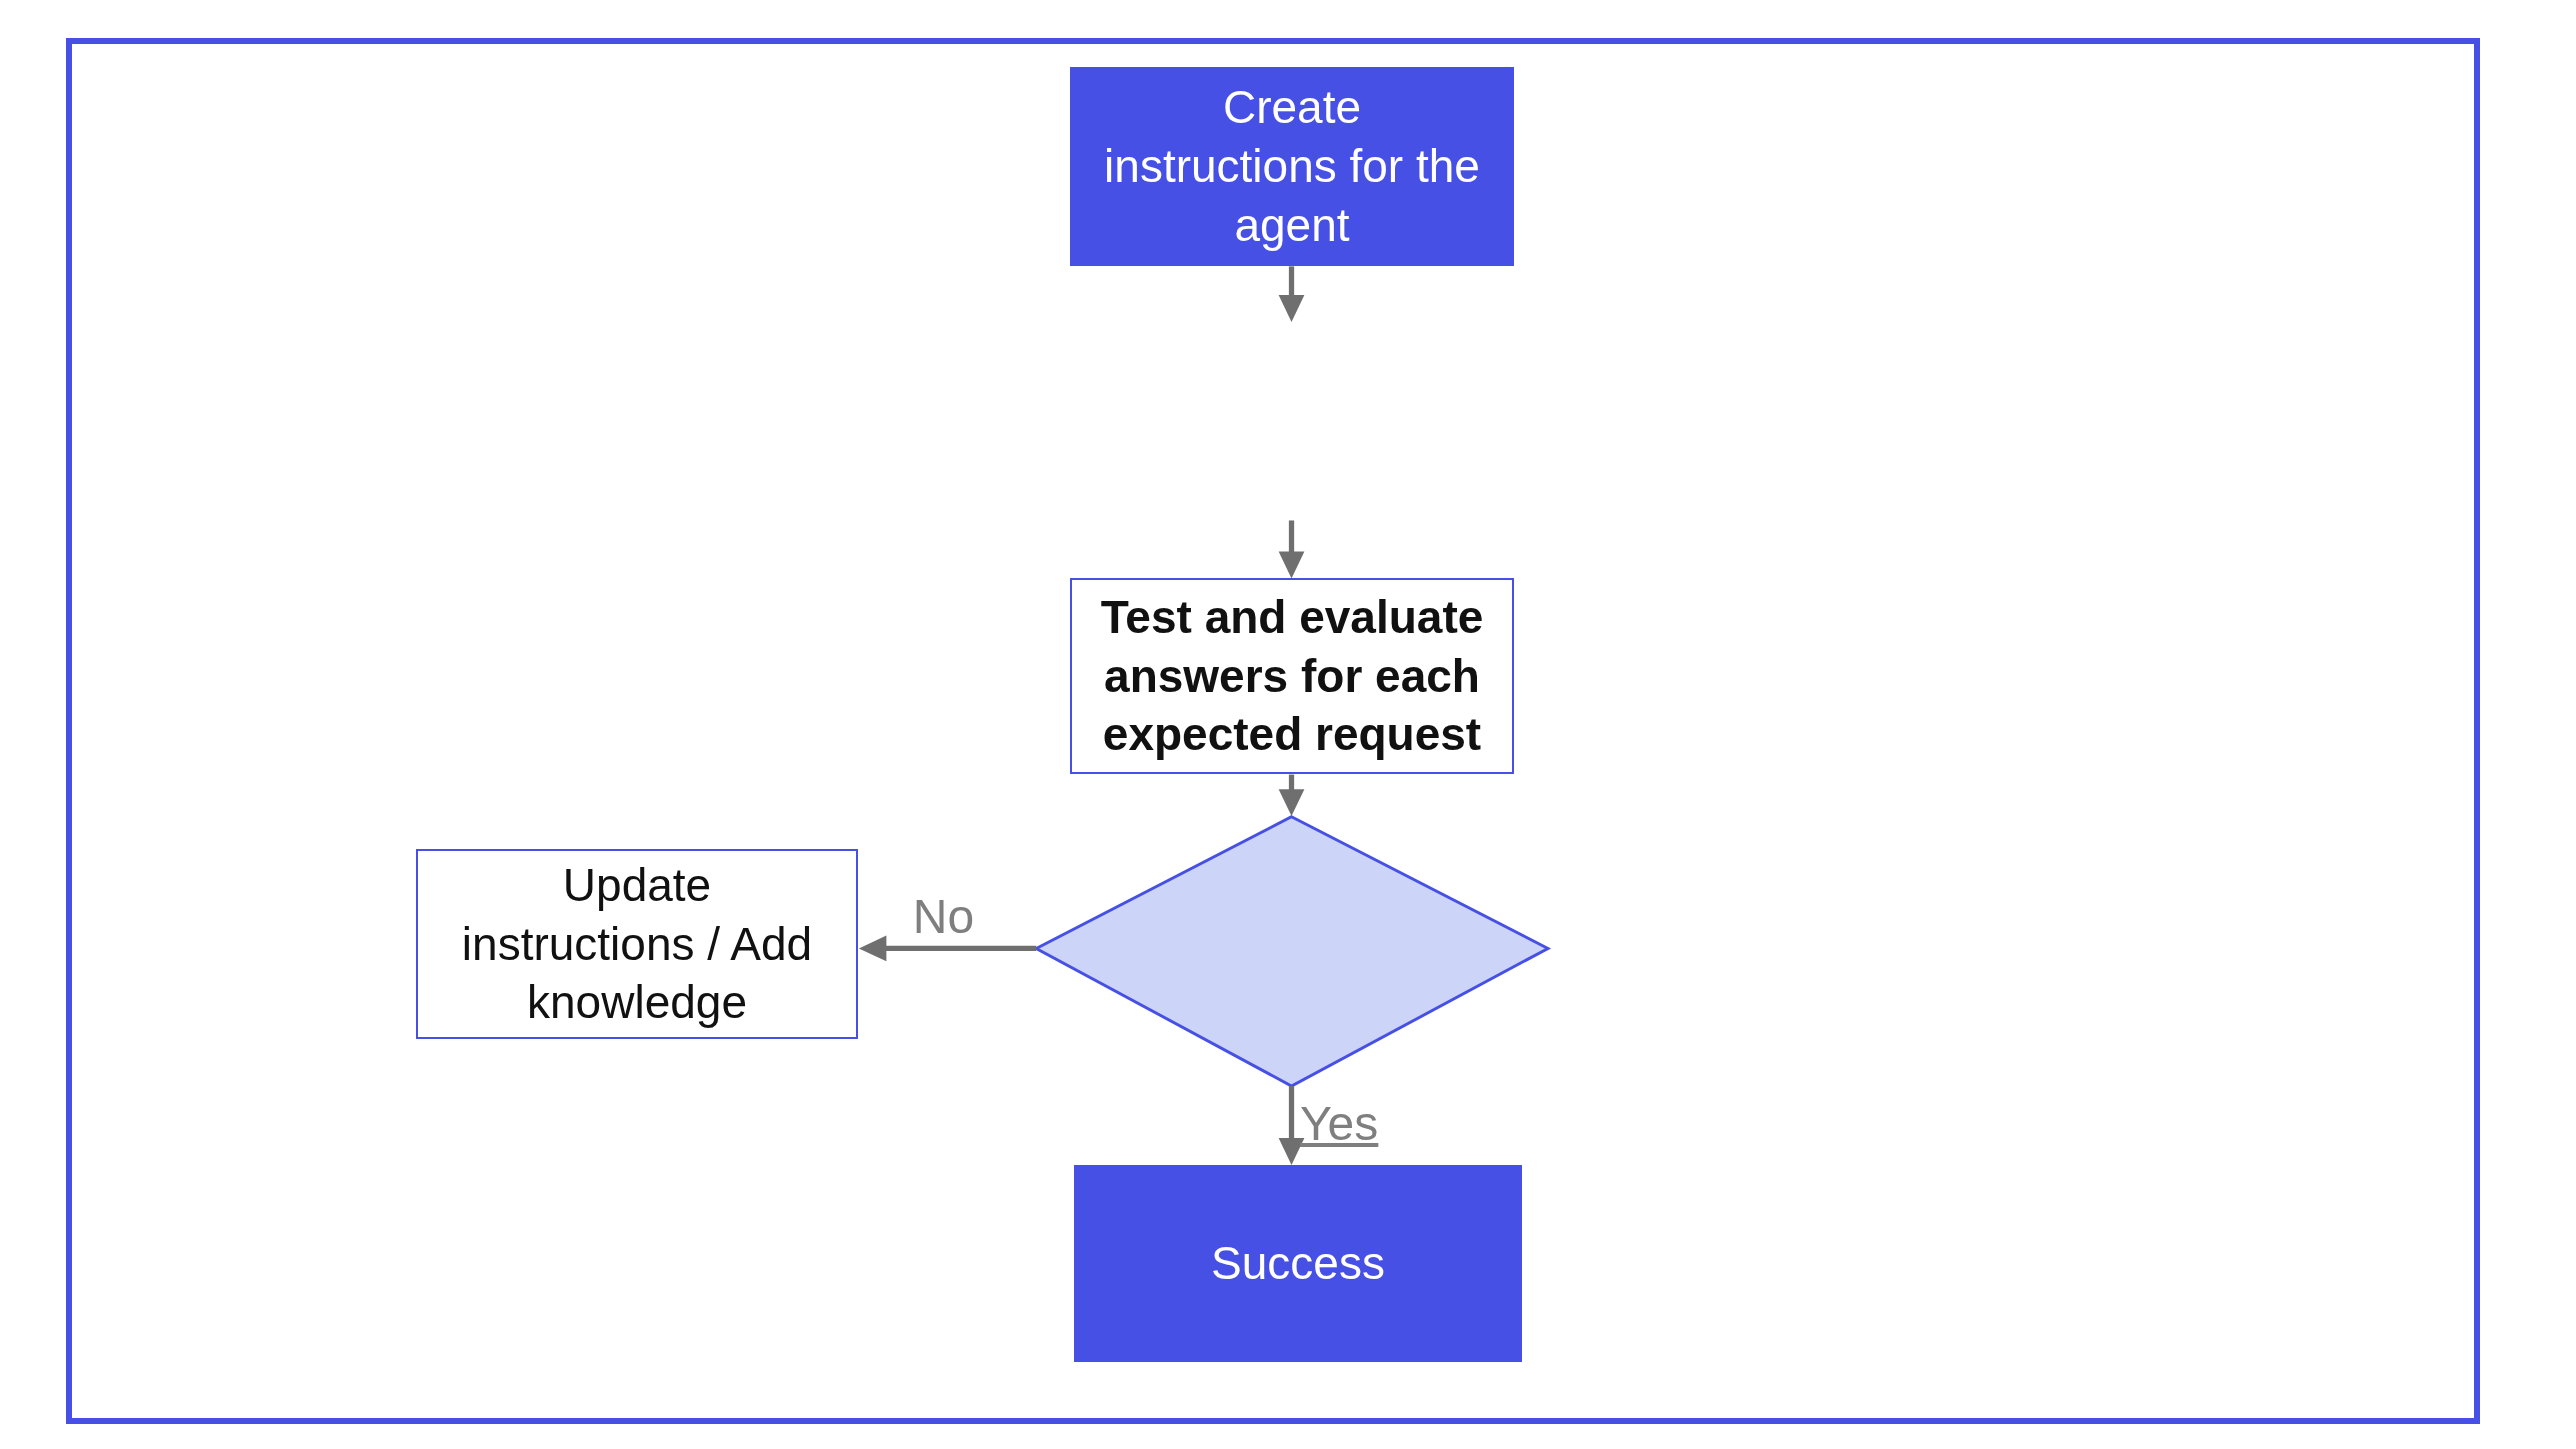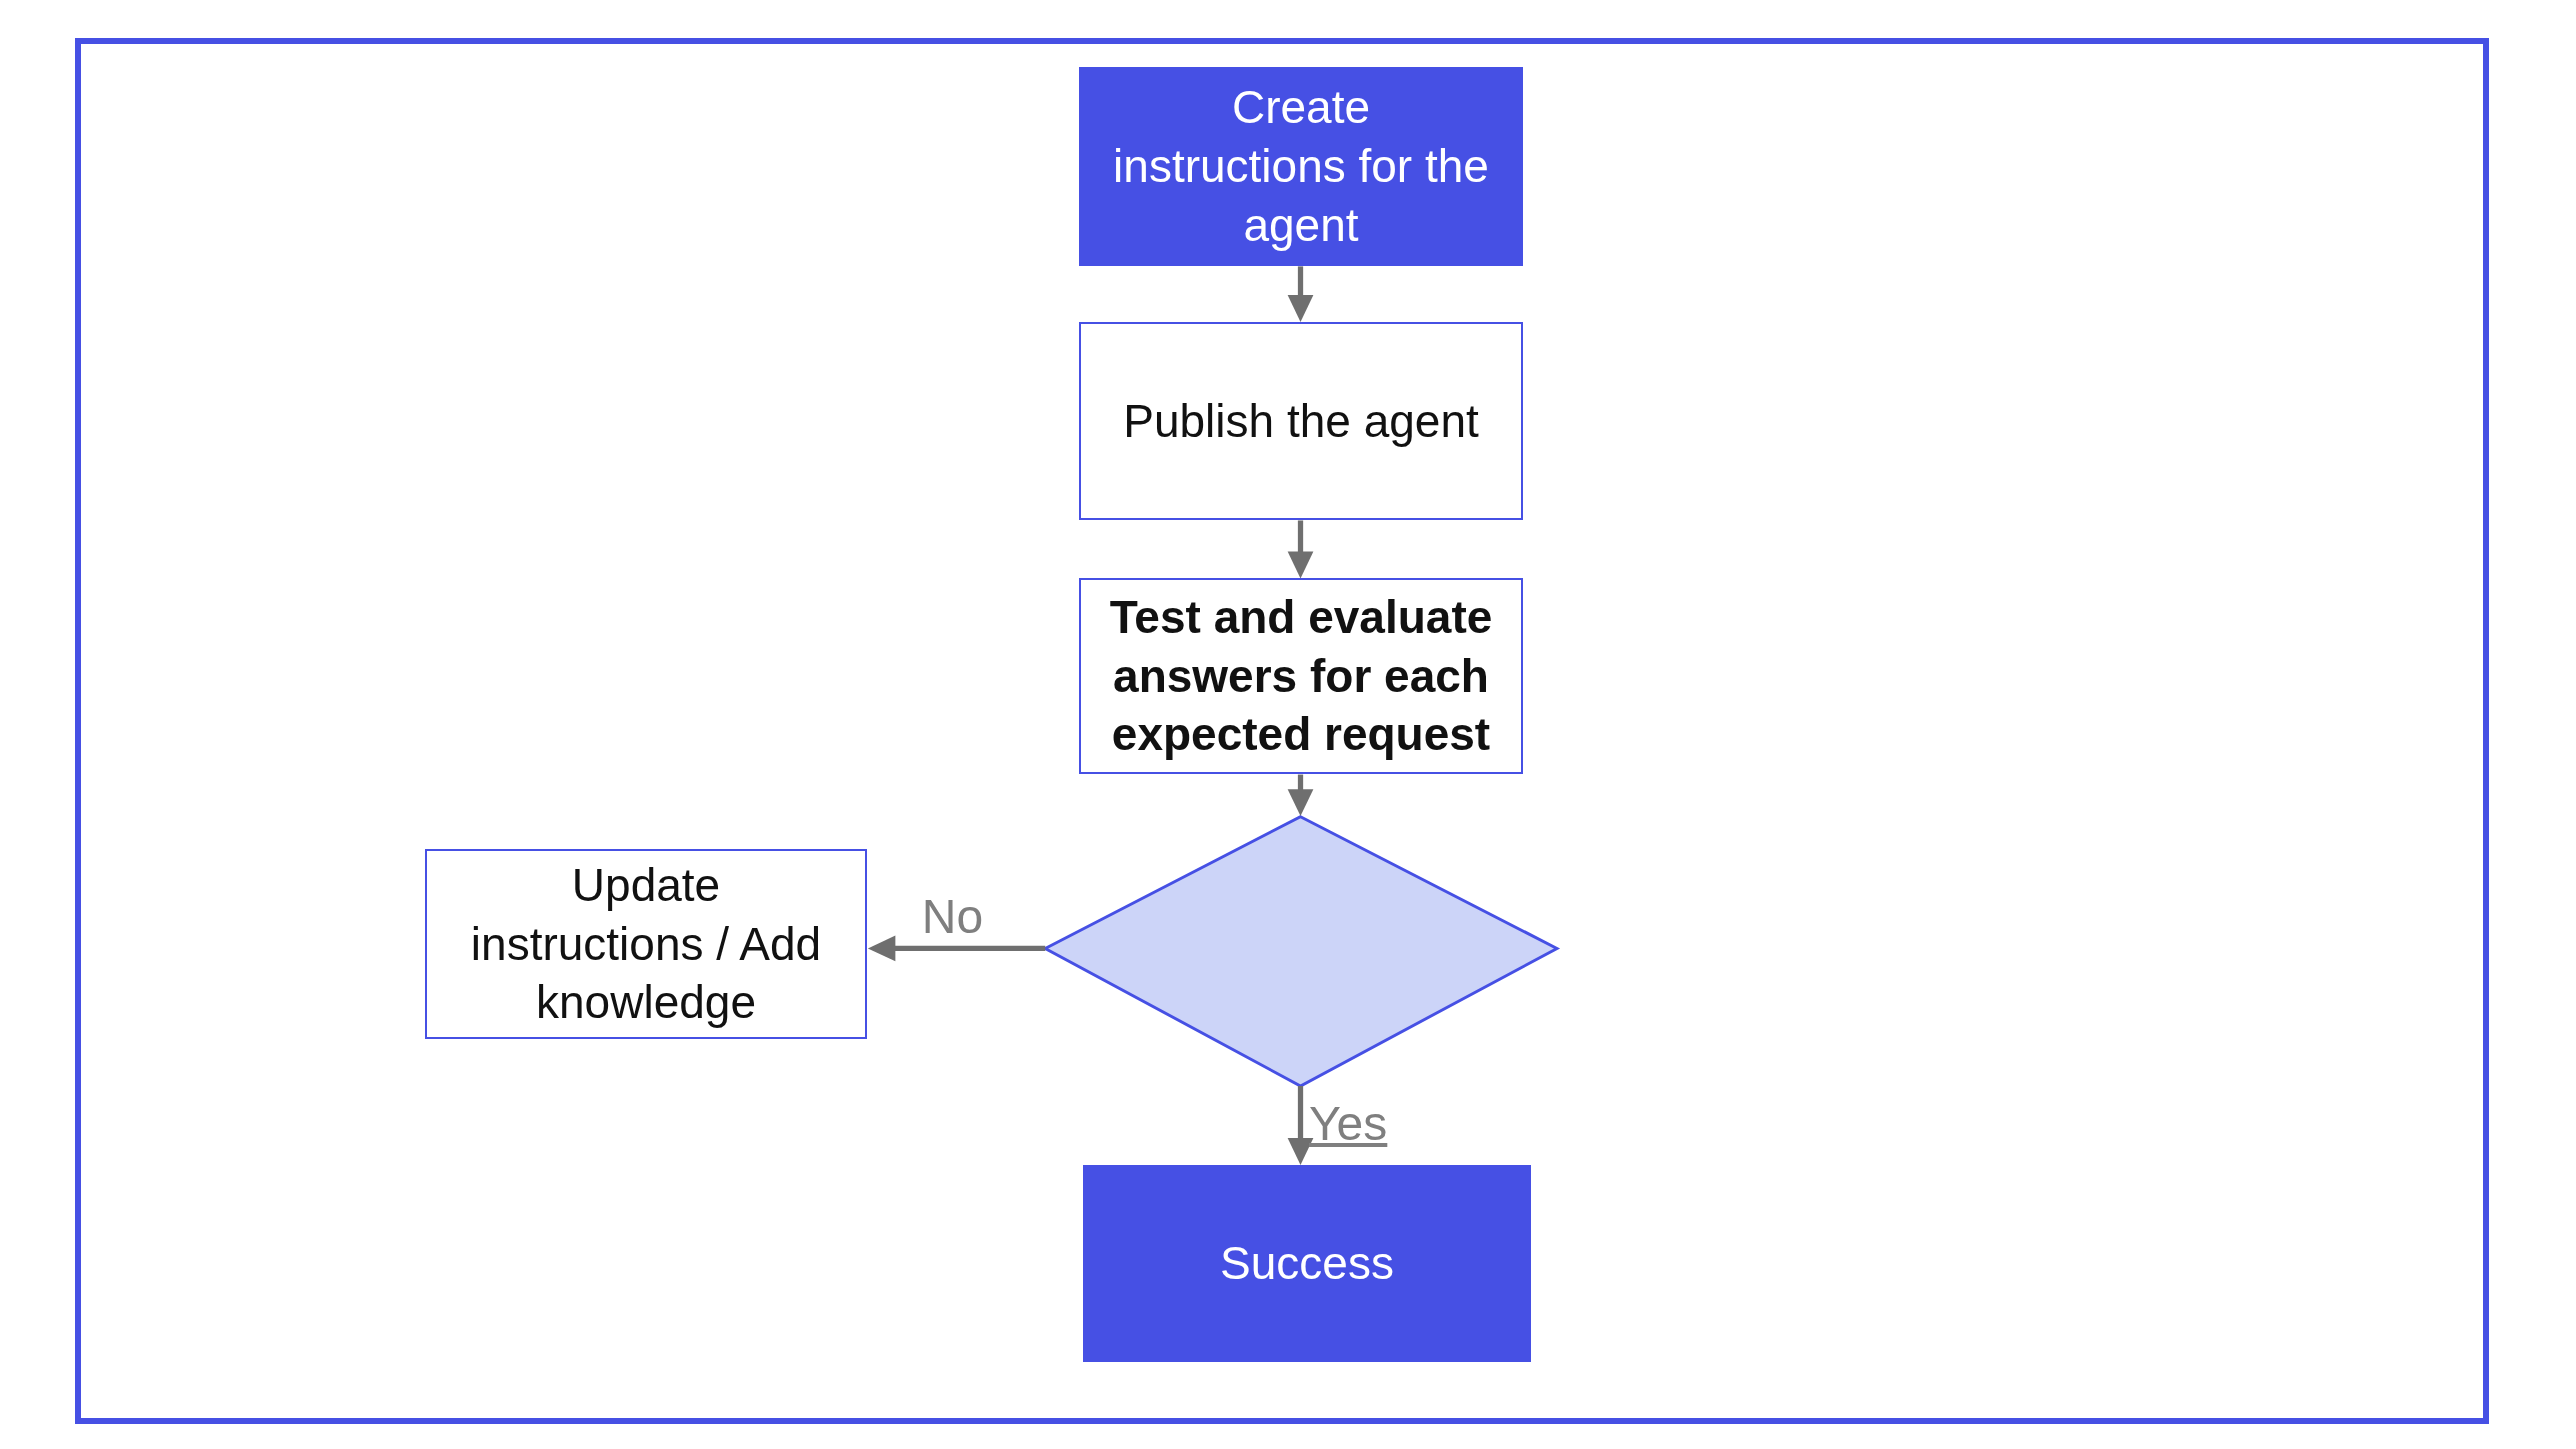--- a/index.html
+++ b/index.html
@@ -9,21 +9,20 @@
     width: 2576px;
     height: 1449px;
     overflow: hidden;
     font-family: "Liberation Sans", sans-serif;
   }
   #canvas {
     position: relative;
     width: 2144px;
     height: 1449px;
     background: var(--bg, #ffffff);
-    margin-left: 9px;
   }
   #outer-frame {
     position: absolute;
     left: 66px;
     top: 38px;
     width: 2414px;
     height: 1386px;
     border: 6.4px solid var(--accent, #4650E4);
     box-sizing: border-box;
   }
@@ -100,21 +99,20 @@
     <polygon points="1467,1620 1514,1598 1514,1642" fill="#6F6F6F"></polygon>
 
     <line x1="2206" y1="1855" x2="2206" y2="1945" stroke="#6F6F6F" stroke-width="9"></line>
     <polygon points="2206,1990 2184,1944 2228,1944" fill="#6F6F6F"></polygon>
   </svg>
 
   <div id="node-create" class="node solid">Create
 instructions for the
 agent</div>
 
-  <div id="node-publish" class="node outline">Publish the agent</div>
 
   <div id="node-test" class="node outline">Test and evaluate
 answers for each
 expected request</div>
 
 
   <div id="node-update" class="node outline">Update
 instructions / Add
 knowledge</div>
 

